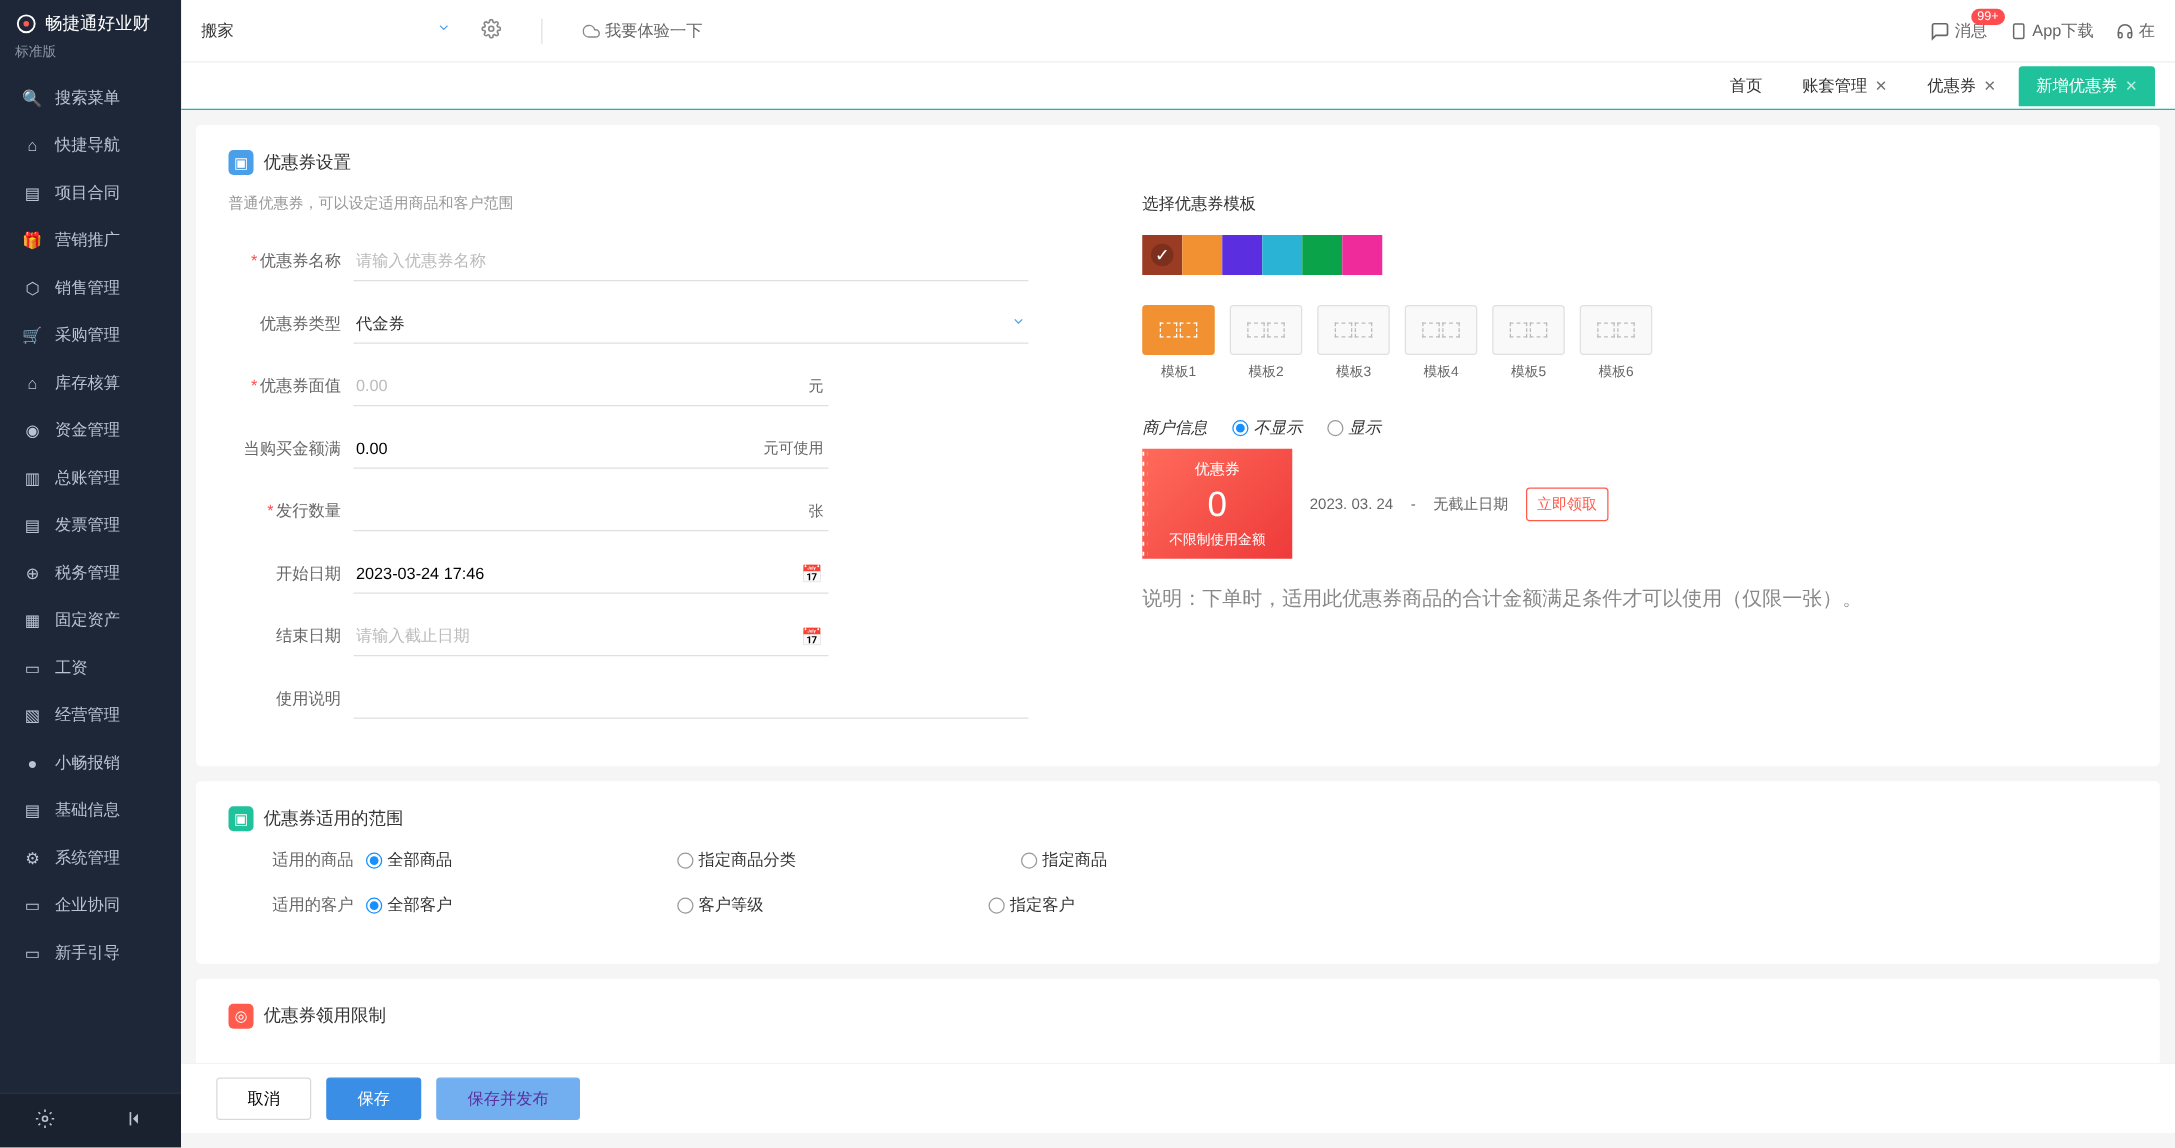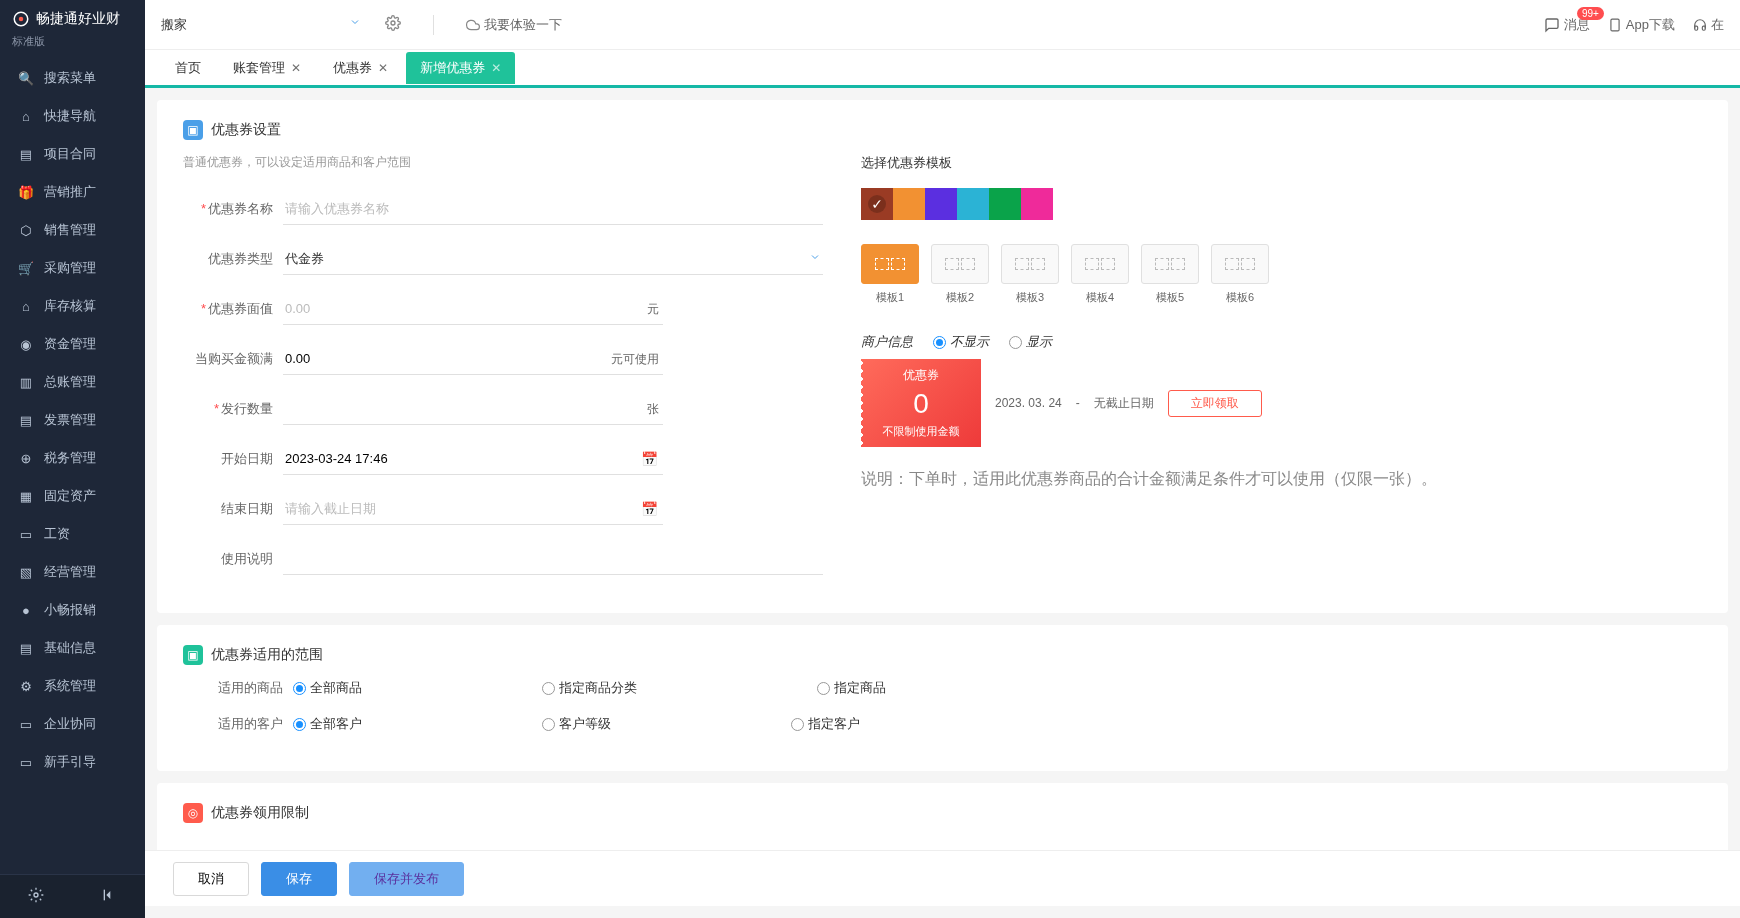--- a/index.html
+++ b/index.html
@@ -25,33 +25,33 @@
     
     .topbar { height: 50px; display: flex; align-items: center; padding: 0 16px; border-bottom: 1px solid #eee; }
     .company-select { flex: 0 0 210px; color: #333; display: flex; align-items: flex-start; justify-content: space-between; padding-right: 10px; cursor: pointer; }
     .topbar-actions { display: flex; align-items: center; gap: 32px; margin-left: 14px; }
     .topbar-action { display: flex; align-items: center; gap: 4px; cursor: pointer; color: #666; font-size: 13px; }
     .topbar-right { margin-left: auto; display: flex; align-items: center; gap: 18px; }
     .badge { position: relative; }
     .badge-count { position: absolute; top: -9px; right: -14px; background: #ff4d4f; color: #fff; font-size: 10px; padding: 1px 5px; border-radius: 8px; }
     
     
-    .tabs { display: flex; align-items: center; padding: 0 16px; height: 38px; border-bottom: 3px solid #14b8a6; gap: 4px; }
+    .tabs { display: flex; align-items: center; padding: 0 16px; height: 38px; border-bottom: 1px solid #14b8a6; gap: 4px; justify-content: flex-end; }
     .tab { padding: 7px 14px; cursor: pointer; color: #333; font-size: 13px; border-radius: 3px 3px 0 0; display: flex; align-items: center; gap: 6px; }
     .tab.active { background: #1fc29a; color: #fff; }
     .tab-close { font-size: 12px; cursor: pointer; opacity: 0.7; }
     
     
     .content { flex: 1; overflow-y: auto; background: #f5f5f5; padding: 12px; padding-bottom: 70px; }
     .card { background: #fff; border-radius: 4px; padding: 20px 26px; margin-bottom: 12px; }
     .section-header { display: flex; align-items: center; gap: 8px; font-size: 14px; font-weight: 500; margin-bottom: 14px; }
     .section-icon { width: 20px; height: 20px; border-radius: 4px; display: flex; align-items: center; justify-content: center; font-size: 12px; color: #fff; }
     .section-desc { color: #999; font-size: 12px; margin-bottom: 22px; }
     
-    .form-layout { display: flex; gap: 38px; }
+    .form-layout { display: flex; gap: 91px; }
     .form-left { flex: 0 0 640px; }
     .form-right { flex: 1; }
     
     .form-row { display: flex; align-items: center; margin-bottom: 18px; }
     .form-label { width: 100px; text-align: right; padding-right: 10px; color: #666; font-size: 13px; }
     .form-label .req { color: #ff4d4f; margin-right: 2px; }
     .form-control { flex: 1; position: relative; }
     .form-input { width: 100%; height: 32px; border: none; border-bottom: 1px solid #e0e0e0; padding: 4px 2px; font-size: 13px; outline: none; }
     .form-input::placeholder { color: #bbb; }
     .form-select { width: 100%; height: 32px; border: none; border-bottom: 1px solid #e0e0e0; padding: 4px 2px; font-size: 13px; display: flex; align-items: center; justify-content: space-between; cursor: pointer; }
@@ -75,21 +75,21 @@
     .radio.checked { border-color: #1890ff; }
     .radio.checked::after { content: ''; width: 7px; height: 7px; background: #1890ff; border-radius: 50%; }
     
     .coupon-preview { display: flex; align-items: center; gap: 0; margin-bottom: 22px; }
     .coupon-left { width: 120px; height: 88px; background: linear-gradient(135deg, #ff6b5b, #ee3a3a); color: #fff; display: flex; flex-direction: column; align-items: center; justify-content: center; gap: 4px; position: relative; }
     .coupon-left::before { content: ''; position: absolute; left: 0; top: 0; bottom: 0; width: 4px; background-image: radial-gradient(circle at 0 50%, #fff 2px, transparent 2px); background-size: 4px 8px; }
     .coupon-title { font-size: 12px; }
     .coupon-value { font-size: 28px; font-weight: 500; }
     .coupon-cond { font-size: 11px; }
     .coupon-right { display: flex; align-items: center; gap: 14px; padding-left: 14px; font-size: 12px; color: #666; }
-    .claim-btn { border: 1px solid #ff5b4c; color: #ff5b4c; padding: 4px 22px; border-radius: 3px; cursor: pointer; font-size: 12px; background: #fff; }
+    .claim-btn { border: 1px solid #ff5b4c; color: #ff5b4c; padding: 4px 8px; border-radius: 3px; cursor: pointer; font-size: 12px; background: #fff; }
     .explain { font-size: 16px; color: #888; }
     
     .scope-row { display: flex; align-items: center; margin-bottom: 18px; }
     .scope-options { display: flex; gap: 180px; }
     
     
     .footer-bar { position: absolute; bottom: 12px; left: 145px; right: 0; height: 56px; background: #fff; border-top: 1px solid #eee; display: flex; align-items: center; padding: 0 28px; gap: 12px; }
     .btn { padding: 7px 24px; border-radius: 3px; cursor: pointer; font-size: 13px; border: 1px solid #d9d9d9; background: #fff; }
     .btn-primary { background: #3a8ee6; color: #fff; border-color: #3a8ee6; }
     .btn-light { background: #67a9ef; color: #4c1d95; border-color: #67a9ef; opacity: 0.92; }

